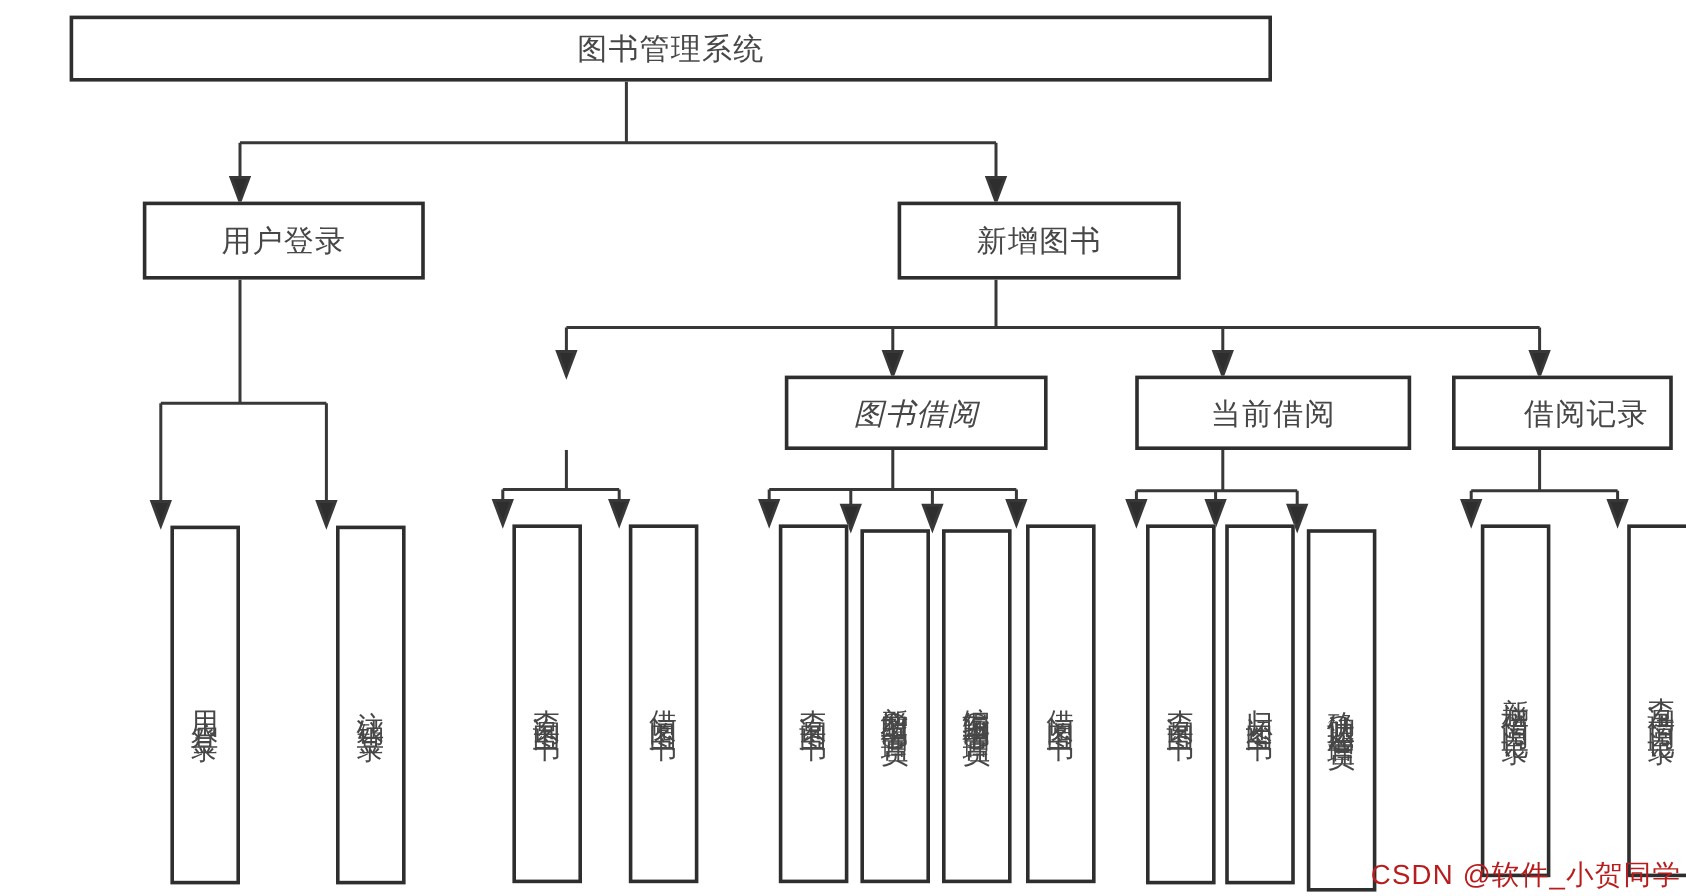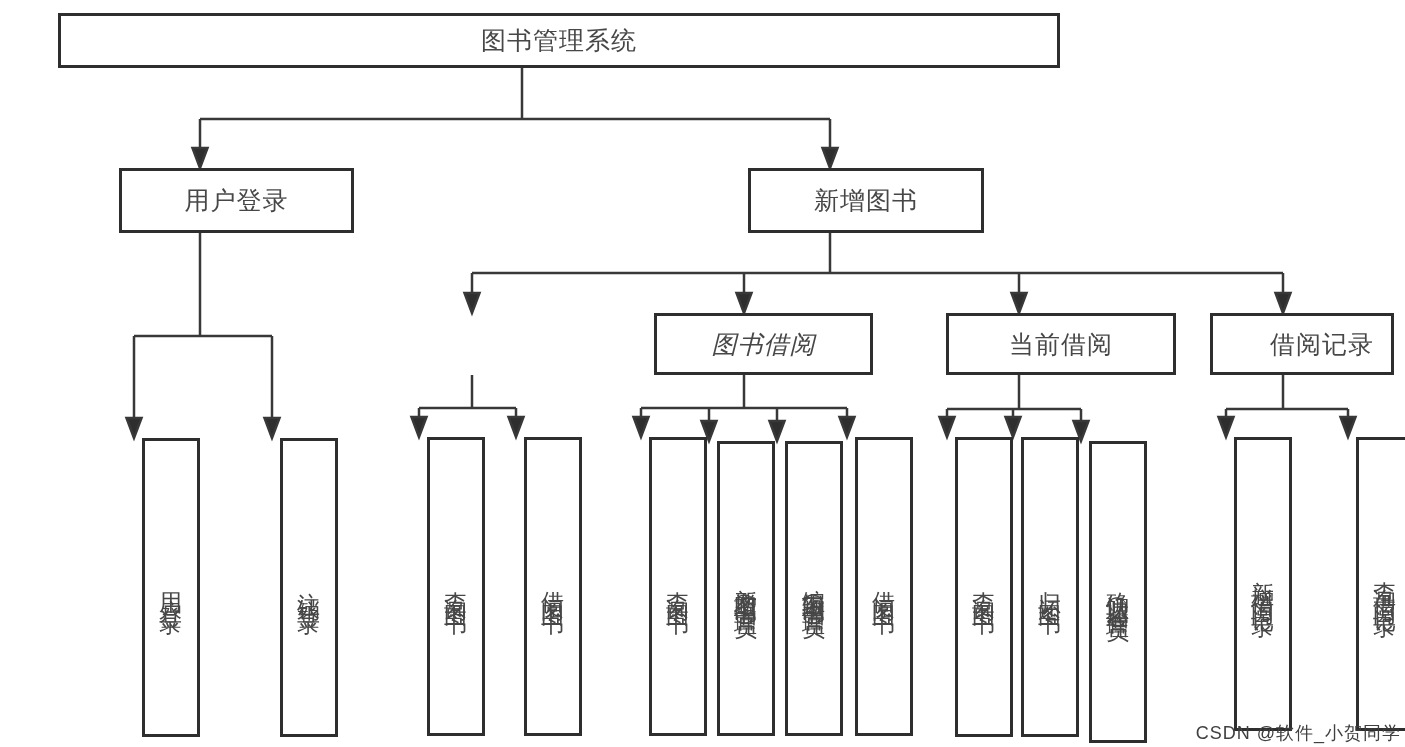--- a/index.html
+++ b/index.html
@@ -40,23 +40,23 @@
     text-align: center;
     font-size: 23px;
     letter-spacing: 7px;
     line-height: 52px;
   }
   .watermark {
     position: absolute;
     right: 4px;
     bottom: 2px;
     z-index: 5;
-    font-size: 18px;
+    font-size: 23px;
     letter-spacing: 1px;
-    color: #404040;
+    color: #b91c1c;
     white-space: nowrap;
   }
 </style>
 </head>
 <body>
 
 <div class="stage">
 
   <svg class="wires" viewBox="0 0 1405 747" xmlns="http://www.w3.org/2000/svg">
     <g stroke="#383838" stroke-width="2.5" fill="#2e2e2e">

